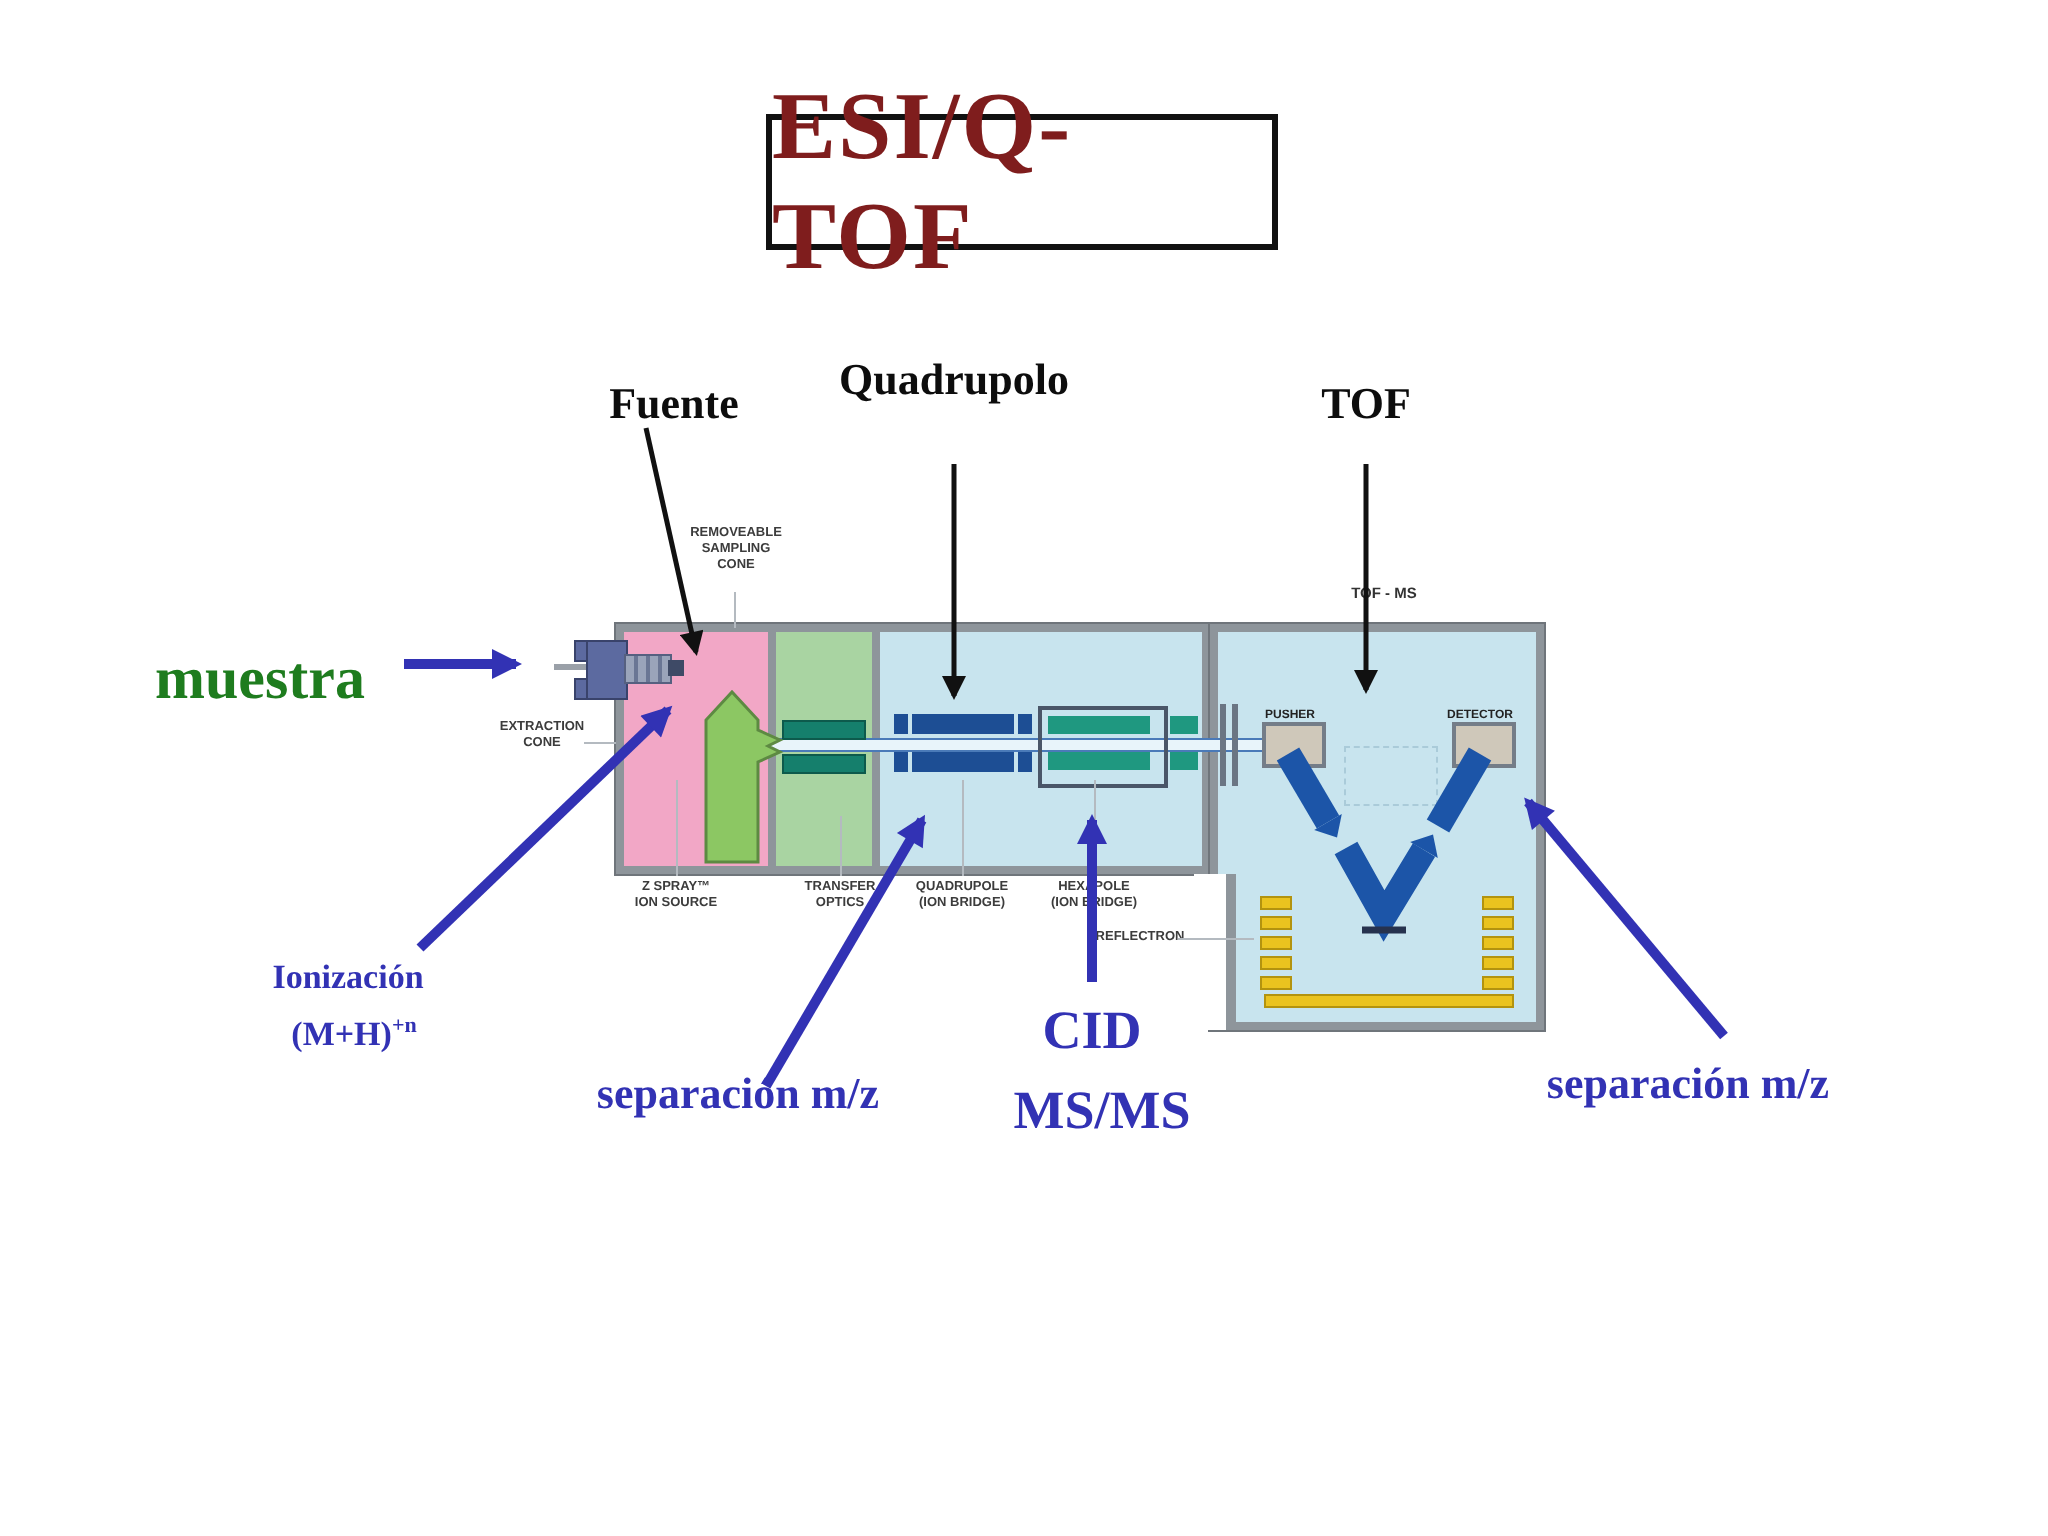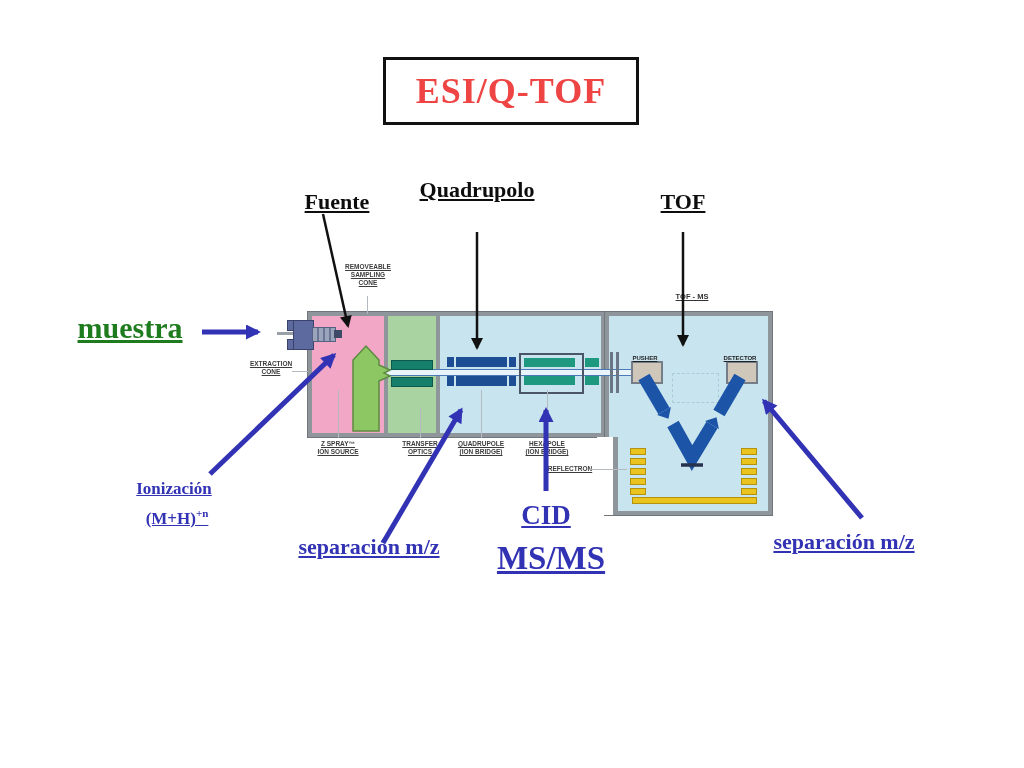--- a/index.html
+++ b/index.html
@@ -1,24 +1,24 @@
 <!DOCTYPE html>
 <html><head>
 <meta charset="utf-8">
 <style>
   html,body{margin:0;padding:0;background:#fff;}
   .slide{position:relative;width:1024px;height:768px;background:#ffffff;overflow:hidden;
          font-family:"Liberation Serif", serif;}
   .abs{position:absolute;}
-  .ctr{transform:translateX(-50%);text-align:center;white-space:nowrap;text-decoration:underline;}
+  .ctr{transform:translateX(-50%);text-align:center;white-space:nowrap;}
 
   
   .title-box{left:383px;top:57px;width:250px;height:62px;border:3px solid #111;
              display:flex;align-items:center;justify-content:center;}
-  .title-box span{font-size:36px;font-weight:bold;color:#ef4444;letter-spacing:1px;}
+  .title-box span{font-size:48px;font-weight:bold;color:#7f1d1d;letter-spacing:1px;}
   .blk-lbl{font-size:22px;font-weight:bold;color:#0d0d0d;}
   .muestra{font-size:30px;font-weight:bold;color:#1e7c1e;}
   .blue-lbl{font-weight:bold;color:#3232b4;}
 
   
   .tiny{font-family:"Liberation Sans", sans-serif;font-size:6.5px;font-weight:bold;
         color:#3c3c3c;line-height:8px;letter-spacing:0;}
   .leader{background:#b4bac0;}
 
   
@@ -33,29 +33,29 @@
 <div class="slide">
 
   <div class="abs title-box">
     <span>ESI/Q-TOF</span>
   </div>
 
   <div class="abs ctr blk-lbl" style="left:337px;top:189px;">Fuente</div>
   <div class="abs ctr blk-lbl" style="left:477px;top:177px;">Quadrupolo</div>
   <div class="abs ctr blk-lbl" style="left:683px;top:189px;">TOF</div>
 
-  <div class="abs ctr muestra" style="left:130px;top:311px;">muestra</div>
+  <div class="abs ctr muestra" style="left:130px;top:323px;">muestra</div>
 
   <div class="abs ctr blue-lbl" style="left:174px;top:479px;font-size:17px;">Ionización</div>
   <div class="abs ctr blue-lbl" style="left:177px;top:507px;font-size:17px;">
     <span>(M+H)</span><sup style="font-size:11px;">+n</sup>
   </div>
   <div class="abs ctr blue-lbl" style="left:369px;top:534px;font-size:22px;">separación m/z</div>
   <div class="abs ctr blue-lbl" style="left:546px;top:500px;font-size:27px;">CID</div>
-  <div class="abs ctr blue-lbl" style="left:551px;top:540px;font-size:33px;">MS/MS</div>
+  <div class="abs ctr blue-lbl" style="left:551px;top:540px;font-size:27px;">MS/MS</div>
   <div class="abs ctr blue-lbl" style="left:844px;top:529px;font-size:22px;">separación m/z</div>
 
   <div class="abs case" style="left:308px;top:312px;width:297px;height:125px;">
     <div class="panel" style="left:4px;top:4px;width:72px;height:117px;background:#f2a7c6;"></div>
     <div class="panel" style="left:80px;top:4px;width:48px;height:117px;background:#a9d4a2;"></div>
     <div class="panel" style="left:132px;top:4px;width:161px;height:117px;background:#c8e4ee;"></div>
   </div>
 
   <div class="abs case" style="left:605px;top:312px;width:167px;height:203px;">
     <div class="panel" style="left:4px;top:4px;width:159px;height:195px;background:#c8e4ee;"></div>

